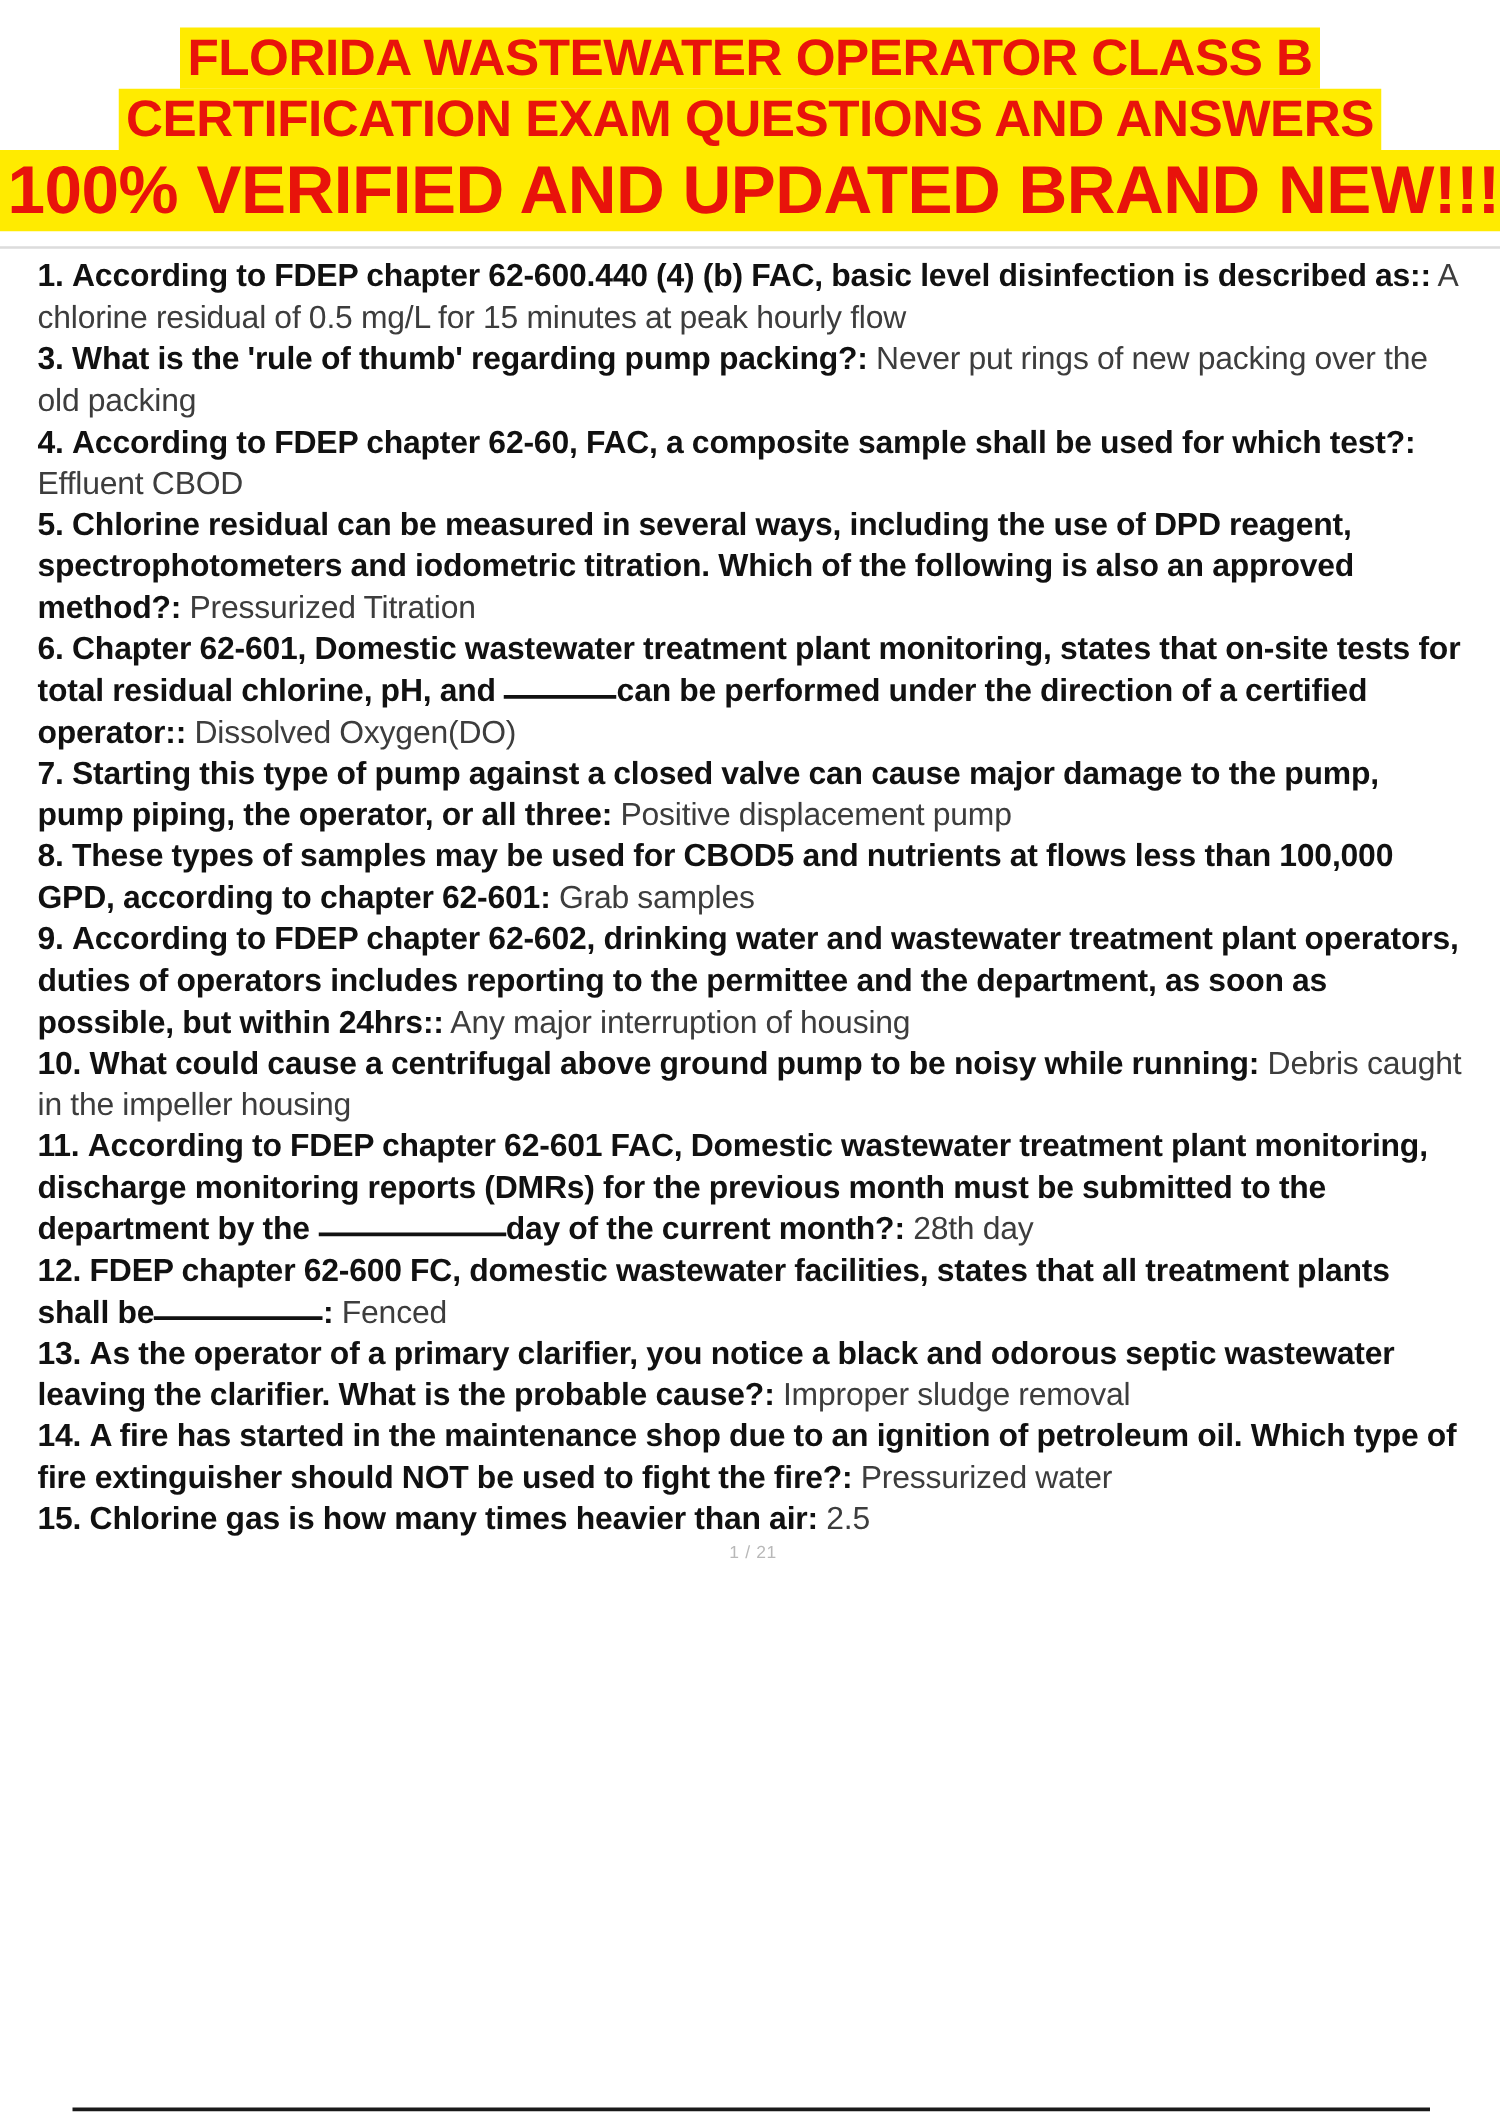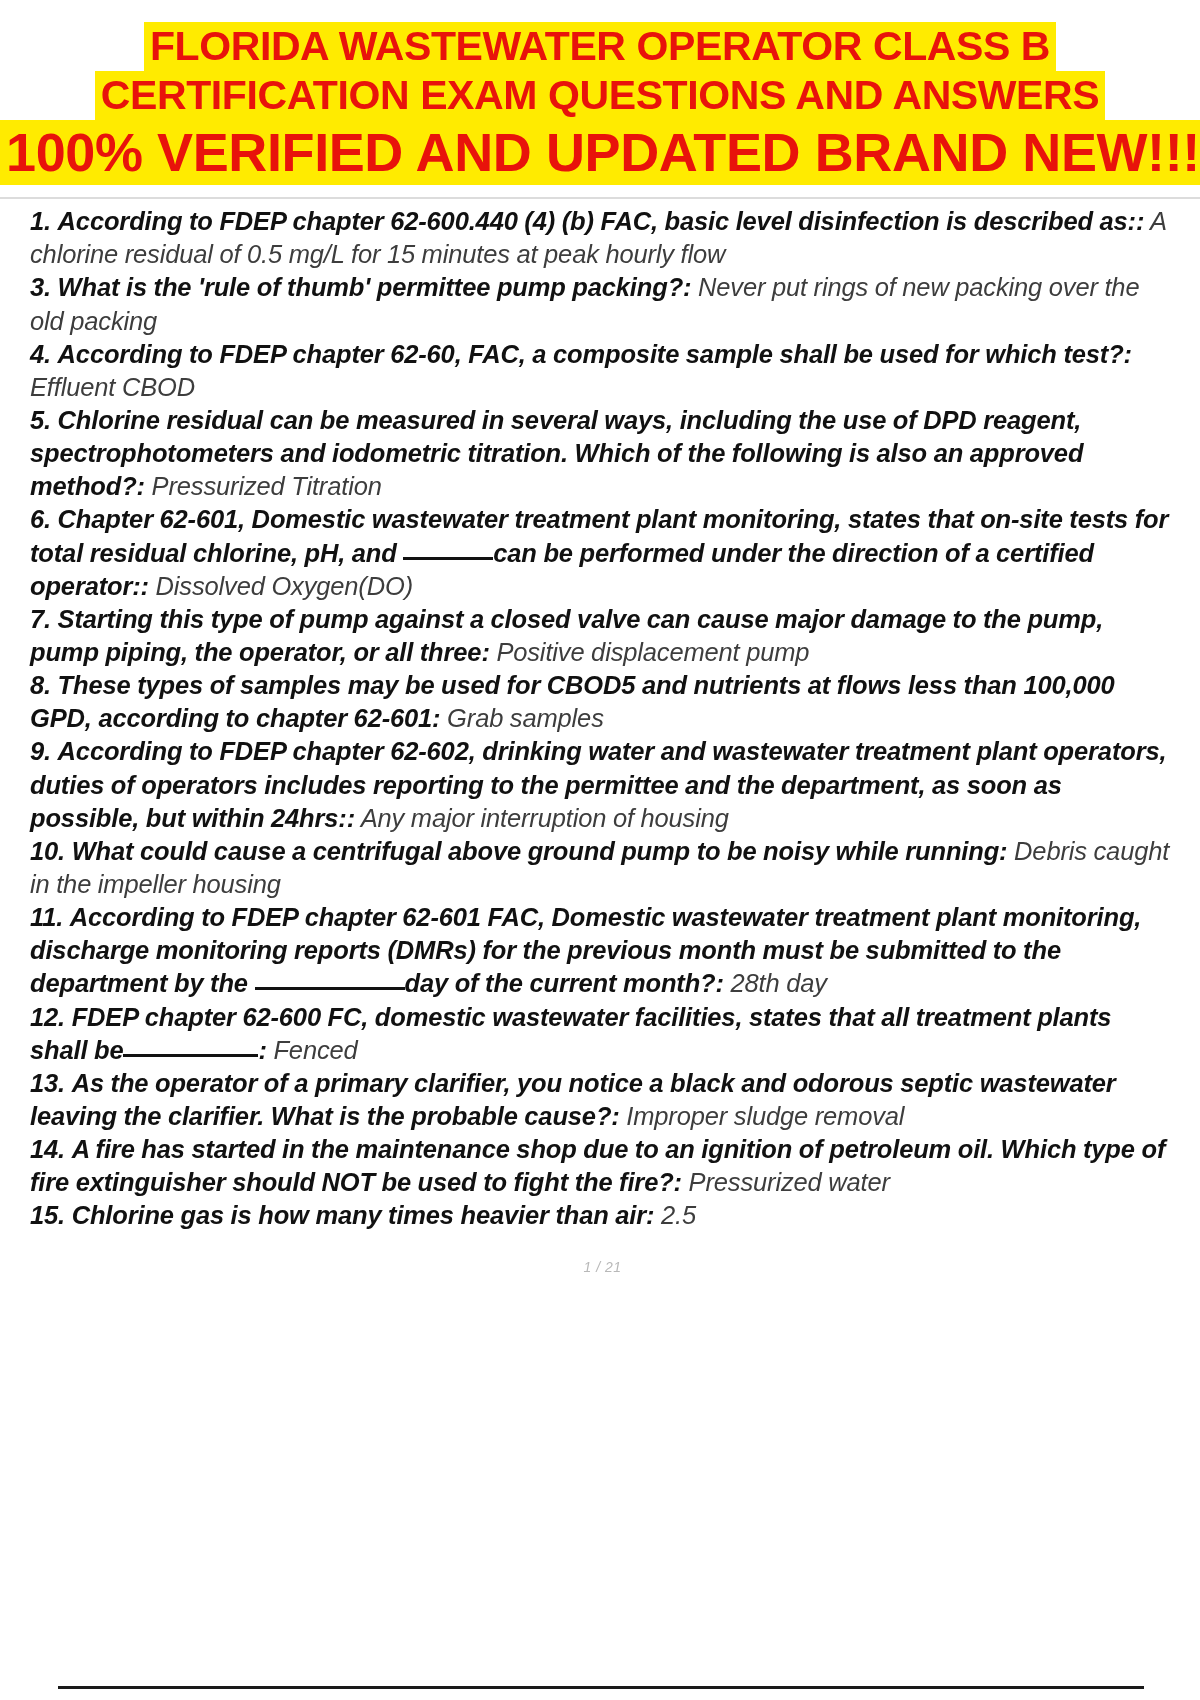--- a/index.html
+++ b/index.html
@@ -52,21 +52,20 @@
     background: #dcdcdc;
     margin: 8px 0 0 0;
     width: 100%;
   }
 
   
   .qa-body {
     padding: 6px 0 0 30px;
     width: 1175px;
     box-sizing: border-box;
-    font-style: italic;
   }
   .qa-item {
     font-size: 25.5px;
     line-height: 1.30;
     color: #111111;
     margin: 0;
     text-align: left;
     letter-spacing: -0.15px;
     word-spacing: -0.3px;
   }
@@ -89,21 +88,20 @@
     vertical-align: 2px;
   }
   .blank.wide { width: 150px; }
   .blank.med { width: 135px; }
 
   
   .page-footer {
     text-align: center;
     font-size: 14px;
     color: #b8b8b8;
-    margin-top: 26px;
     letter-spacing: 0.5px;
   }
 
   
   .bottom-rule {
     position: absolute;
     left: 58px;
     bottom: 11px;
     width: 1086px;
     height: 3px;
@@ -121,21 +119,21 @@
     <div class="title-line l3">100% VERIFIED AND UPDATED BRAND NEW!!!</div>
   </div>
 
   <div class="top-rule"></div>
 
   <div class="qa-body">
 
     <p class="qa-item"><span class="q-num">1.</span> <span class="q-text">According to FDEP chapter 62-600.440 (4) (b) FAC, basic level disinfection is described as::</span> <span class="a-text">A chlorine residual of 0.5 mg/L for 15 minutes at peak hourly flow</span></p>
 
 
-    <p class="qa-item"><span class="q-num">3.</span> <span class="q-text">What is the 'rule of thumb' permittee pump packing?:</span> <span class="a-text">Never put rings of new packing over the old packing</span></p>
+    <p class="qa-item"><span class="q-num">3.</span> <span class="q-text">What is the 'rule of thumb' regarding pump packing?:</span> <span class="a-text">Never put rings of new packing over the old packing</span></p>
 
     <p class="qa-item"><span class="q-num">4.</span> <span class="q-text">According to FDEP chapter 62-60, FAC, a composite sample shall be used for which test?:</span> <span class="a-text">Effluent CBOD</span></p>
 
     <p class="qa-item"><span class="q-num">5.</span> <span class="q-text">Chlorine residual can be measured in several ways, including the use of DPD reagent, spectrophotometers and iodometric titration. Which of the following is also an approved method?:</span> <span class="a-text">Pressurized Titration</span></p>
 
     <p class="qa-item"><span class="q-num">6.</span> <span class="q-text">Chapter 62-601, Domestic wastewater treatment plant monitoring, states that on-site tests for total residual chlorine, pH, and</span> <span class="blank"></span><span class="q-text">can be performed under the direction of a certified operator::</span> <span class="a-text">Dissolved Oxygen(DO)</span></p>
 
     <p class="qa-item"><span class="q-num">7.</span> <span class="q-text">Starting this type of pump against a closed valve can cause major damage to the pump, pump piping, the operator, or all three:</span> <span class="a-text">Positive displacement pump</span></p>
 
     <p class="qa-item"><span class="q-num">8.</span> <span class="q-text">These types of samples may be used for CBOD5 and nutrients at flows less than 100,000 GPD, according to chapter 62-601:</span> <span class="a-text">Grab samples</span></p>

